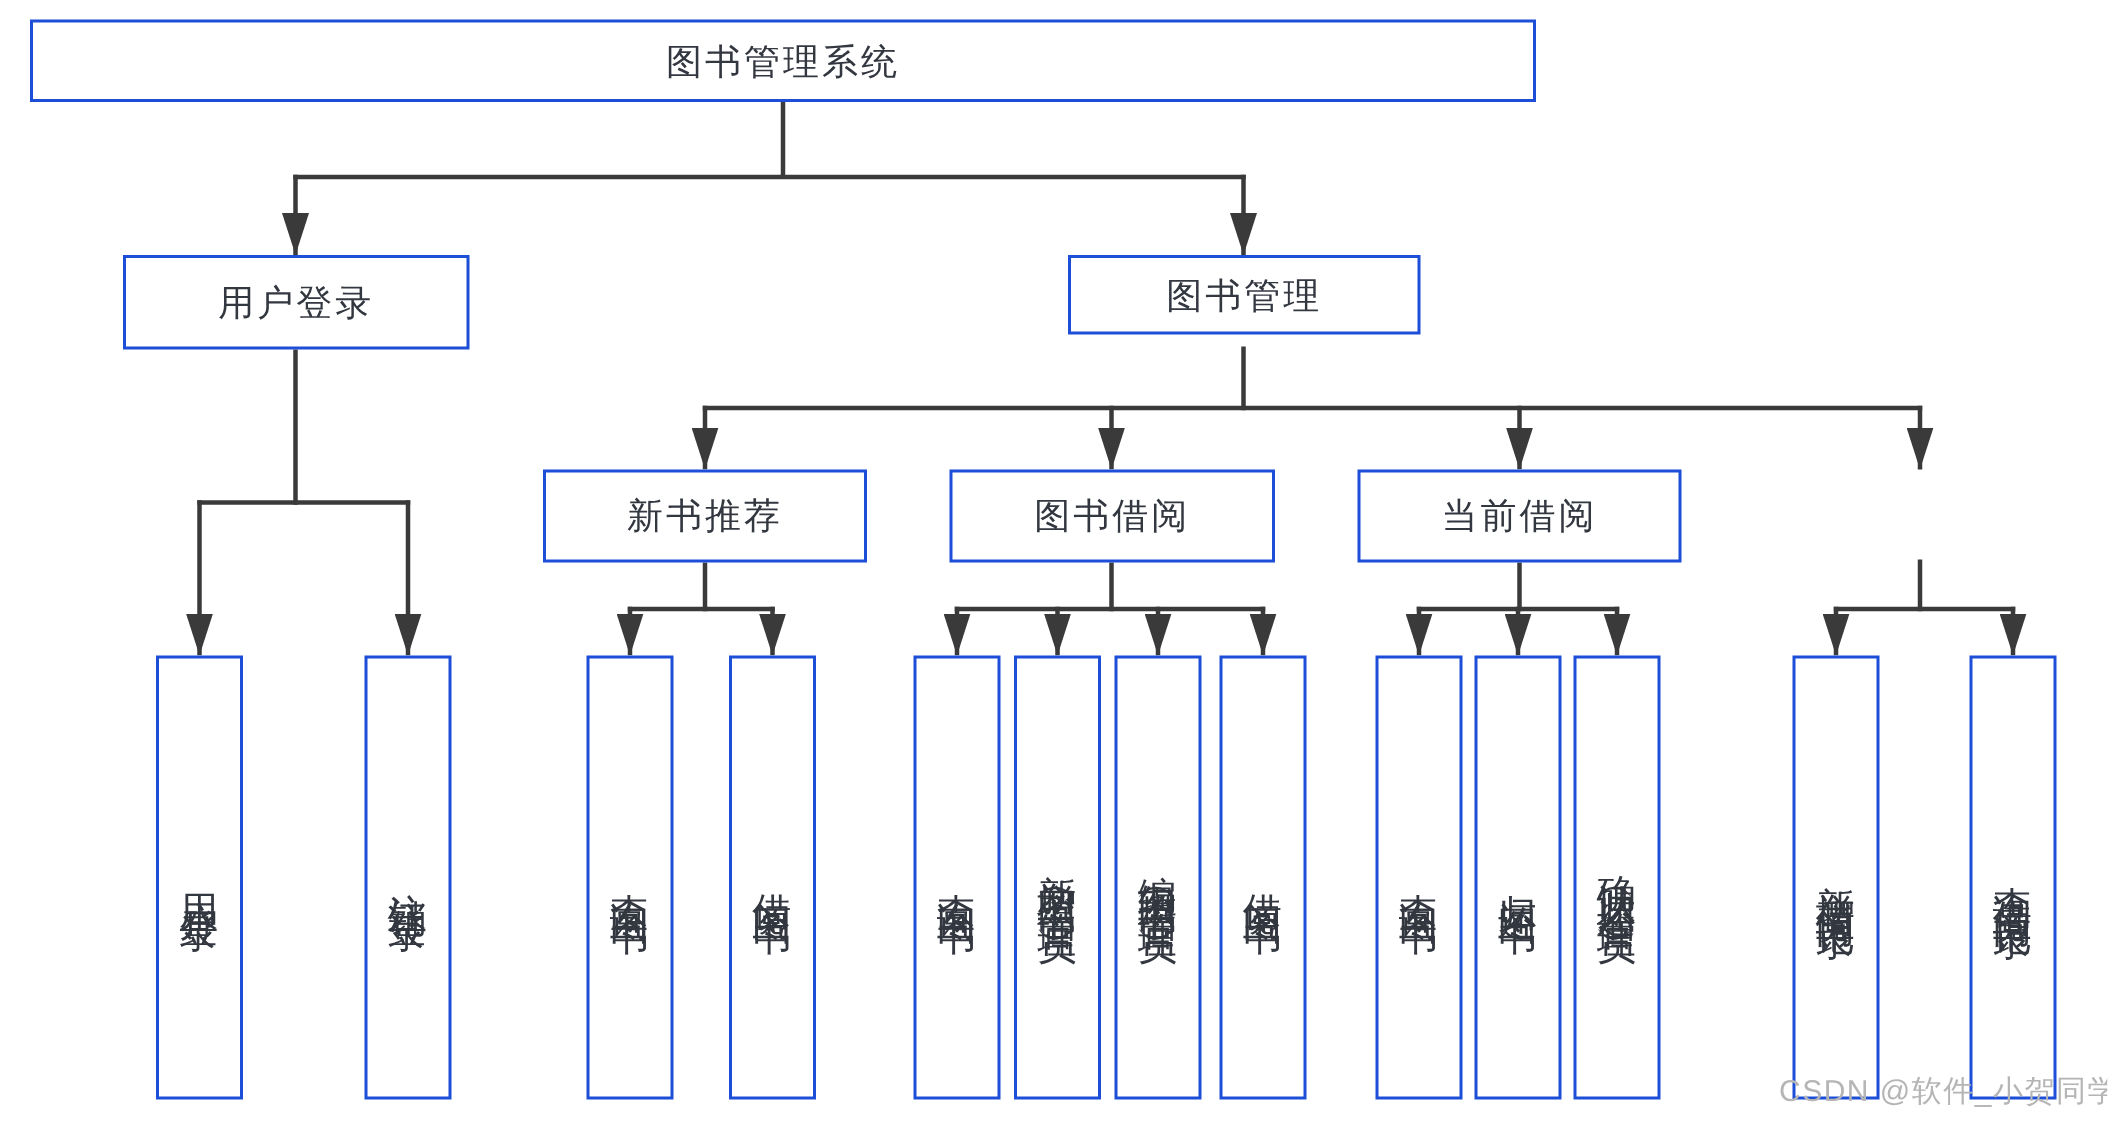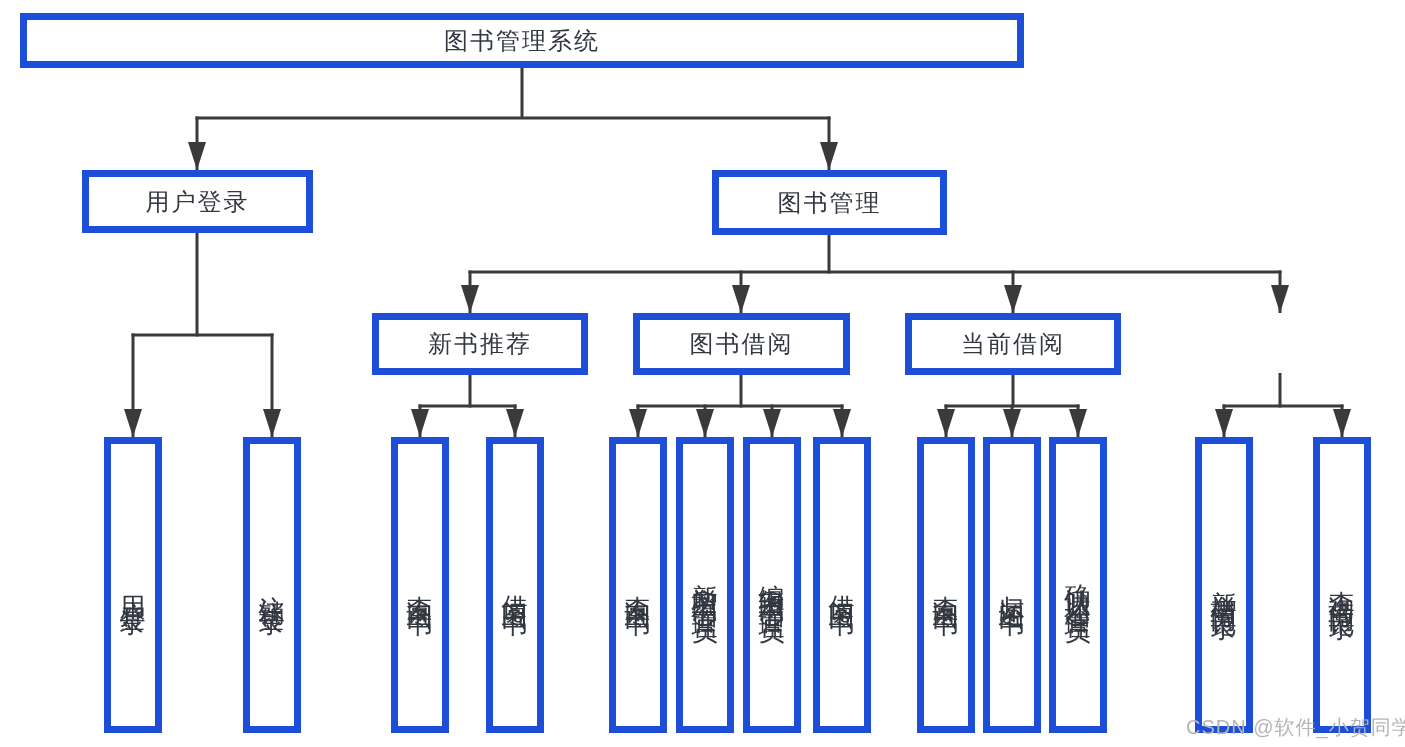--- a/index.html
+++ b/index.html
@@ -14,21 +14,21 @@
   }
   #wires {
     position: absolute;
     left: 0; top: 0;
     width: 1405px; height: 747px;
     pointer-events: none;
   }
   .box {
     position: absolute;
     box-sizing: border-box;
-    border: 7px solid #1d4ed8;
+    border: 2px solid #1d4ed8;
     background: #ffffff;
     display: flex;
     align-items: center;
     justify-content: center;
   }
   .box.h .lbl {
     font-size: 24px;
     letter-spacing: 2px;
     color: #333740;
     white-space: nowrap;
@@ -119,25 +119,25 @@
     </g>
   </svg>
 
   <div class="box h" style="left:20px;top:13px;width:1004px;height:55px">
     <span class="lbl">图书管理系统</span>
   </div>
 
   <div class="box h" style="left:82px;top:170px;width:231px;height:63px">
     <span class="lbl">用户登录</span>
   </div>
-  <div class="box h" style="left:712px;top:170px;width:235px;height:65px">
+  <div class="box h" style="left:712px;top:170px;width:235px;height:53px">
     <span class="lbl">图书管理</span>
   </div>
 
-  <div class="box h" style="left:372px;top:313px;width:216px;height:62px">
+  <div class="box h" style="left:362px;top:313px;width:216px;height:62px">
     <span class="lbl">新书推荐</span>
   </div>
   <div class="box h" style="left:905px;top:313px;width:216px;height:62px">
     <span class="lbl">当前借阅</span>
   </div>
   <div class="box h" style="left:633px;top:313px;width:217px;height:62px">
     <span class="lbl">图书借阅</span>
   </div>
 
   <div class="box v" style="left:104px;top:437px;width:58px;height:296px">

